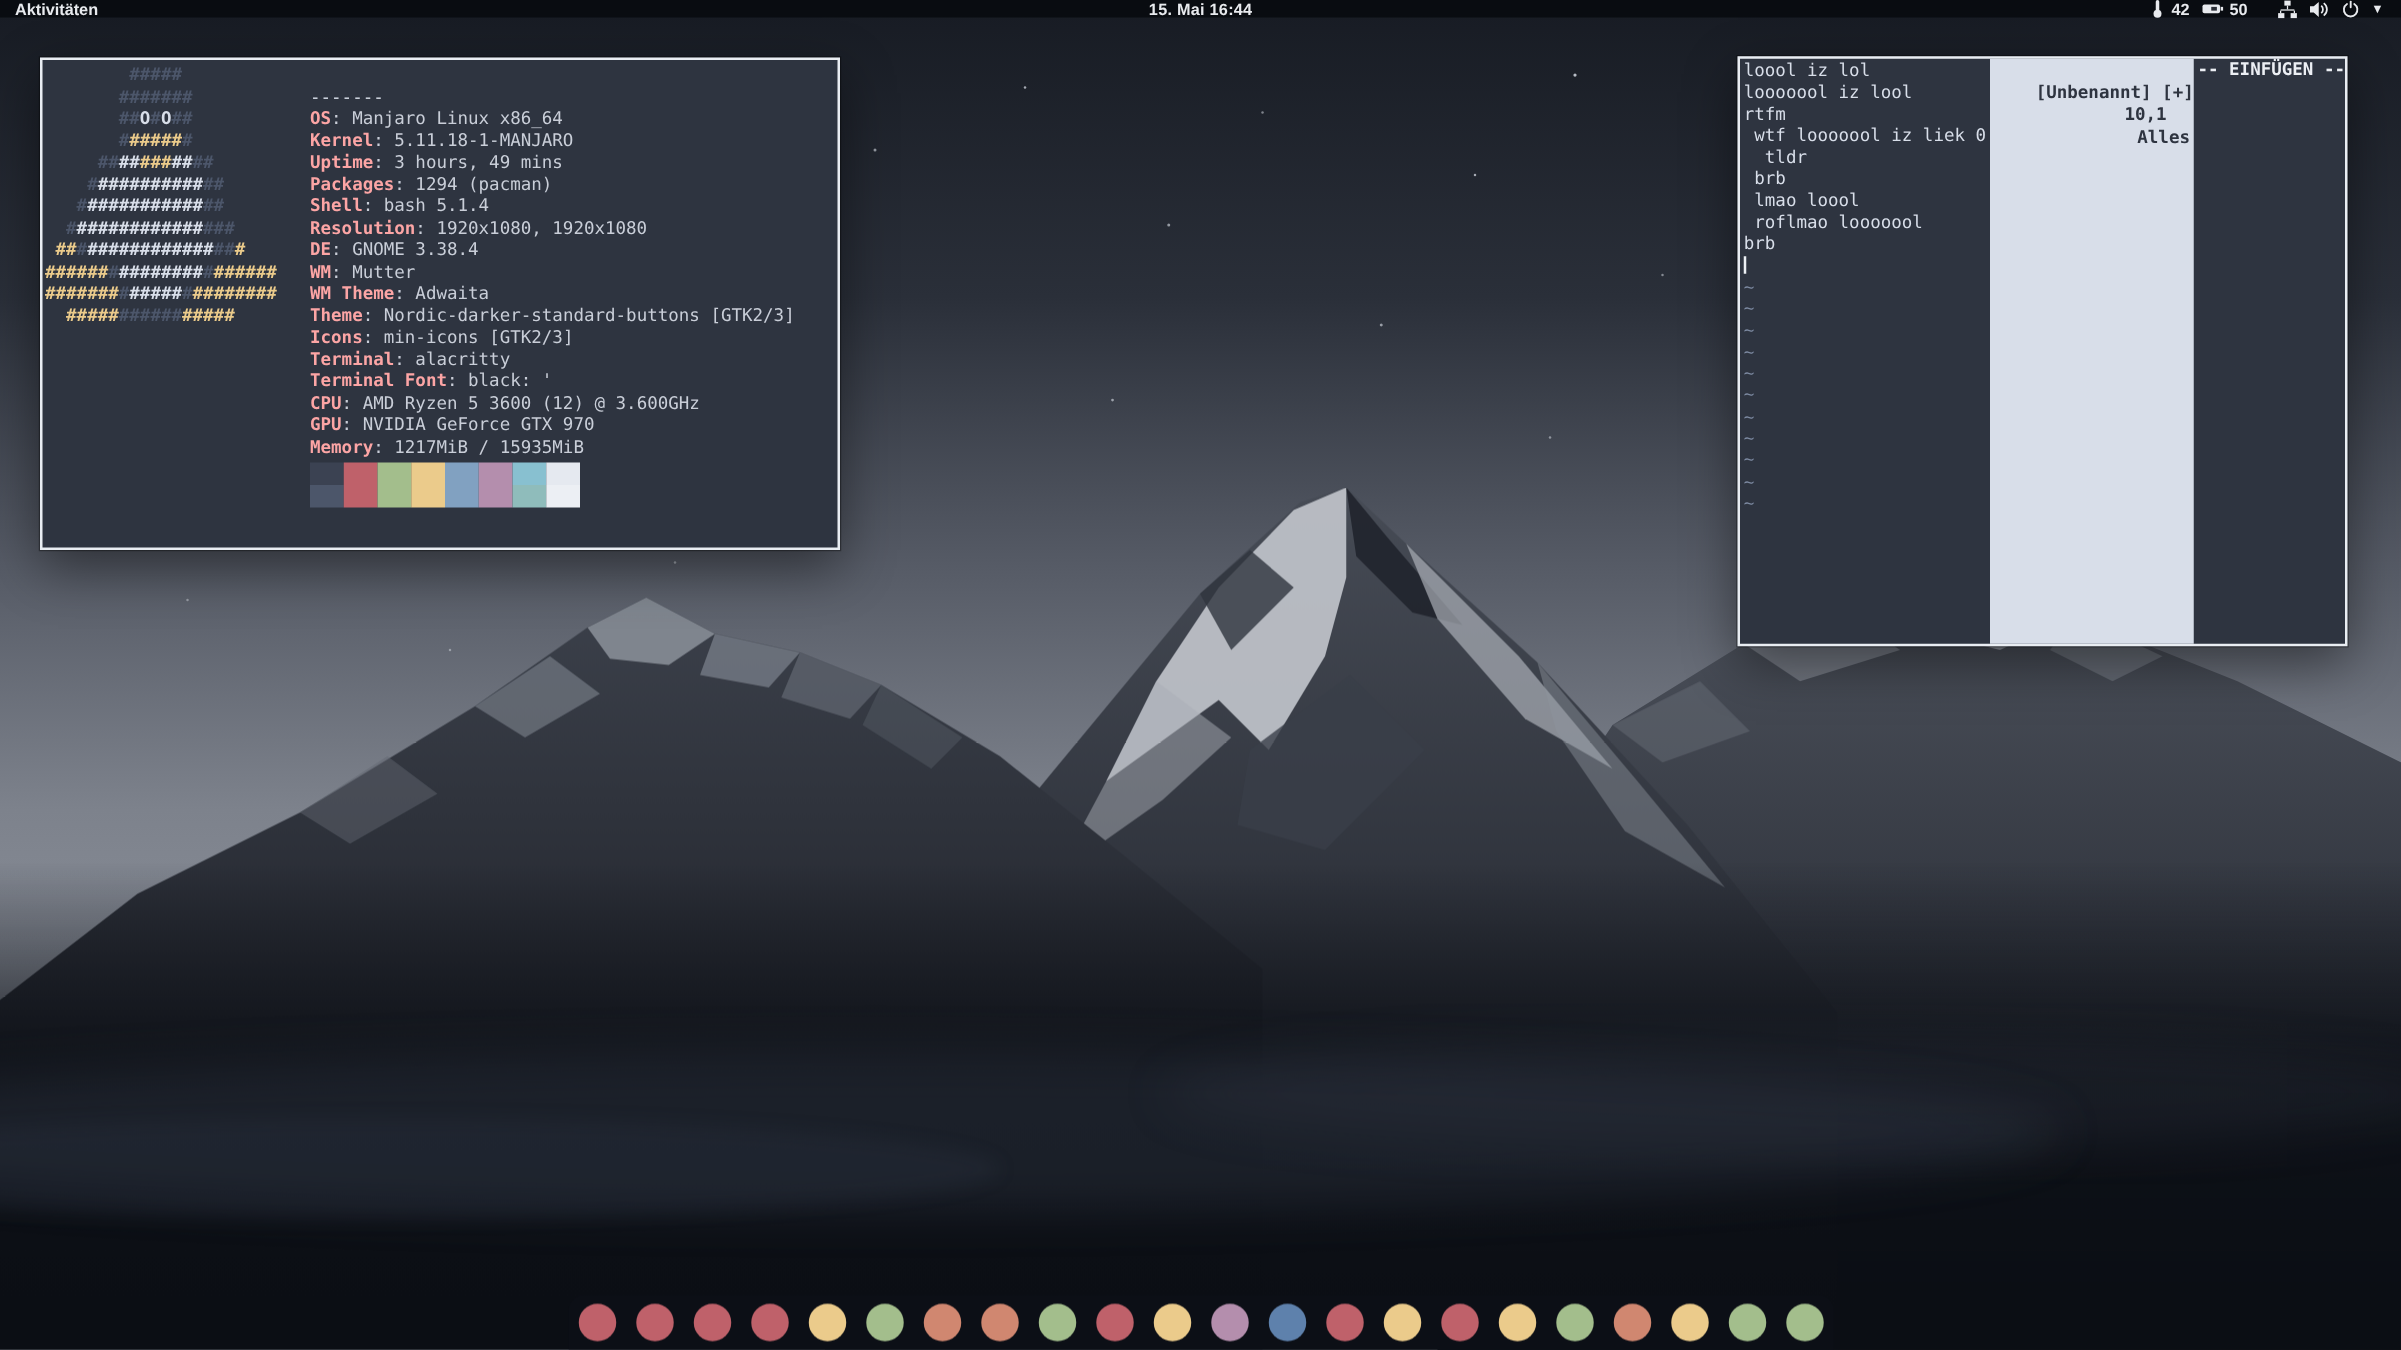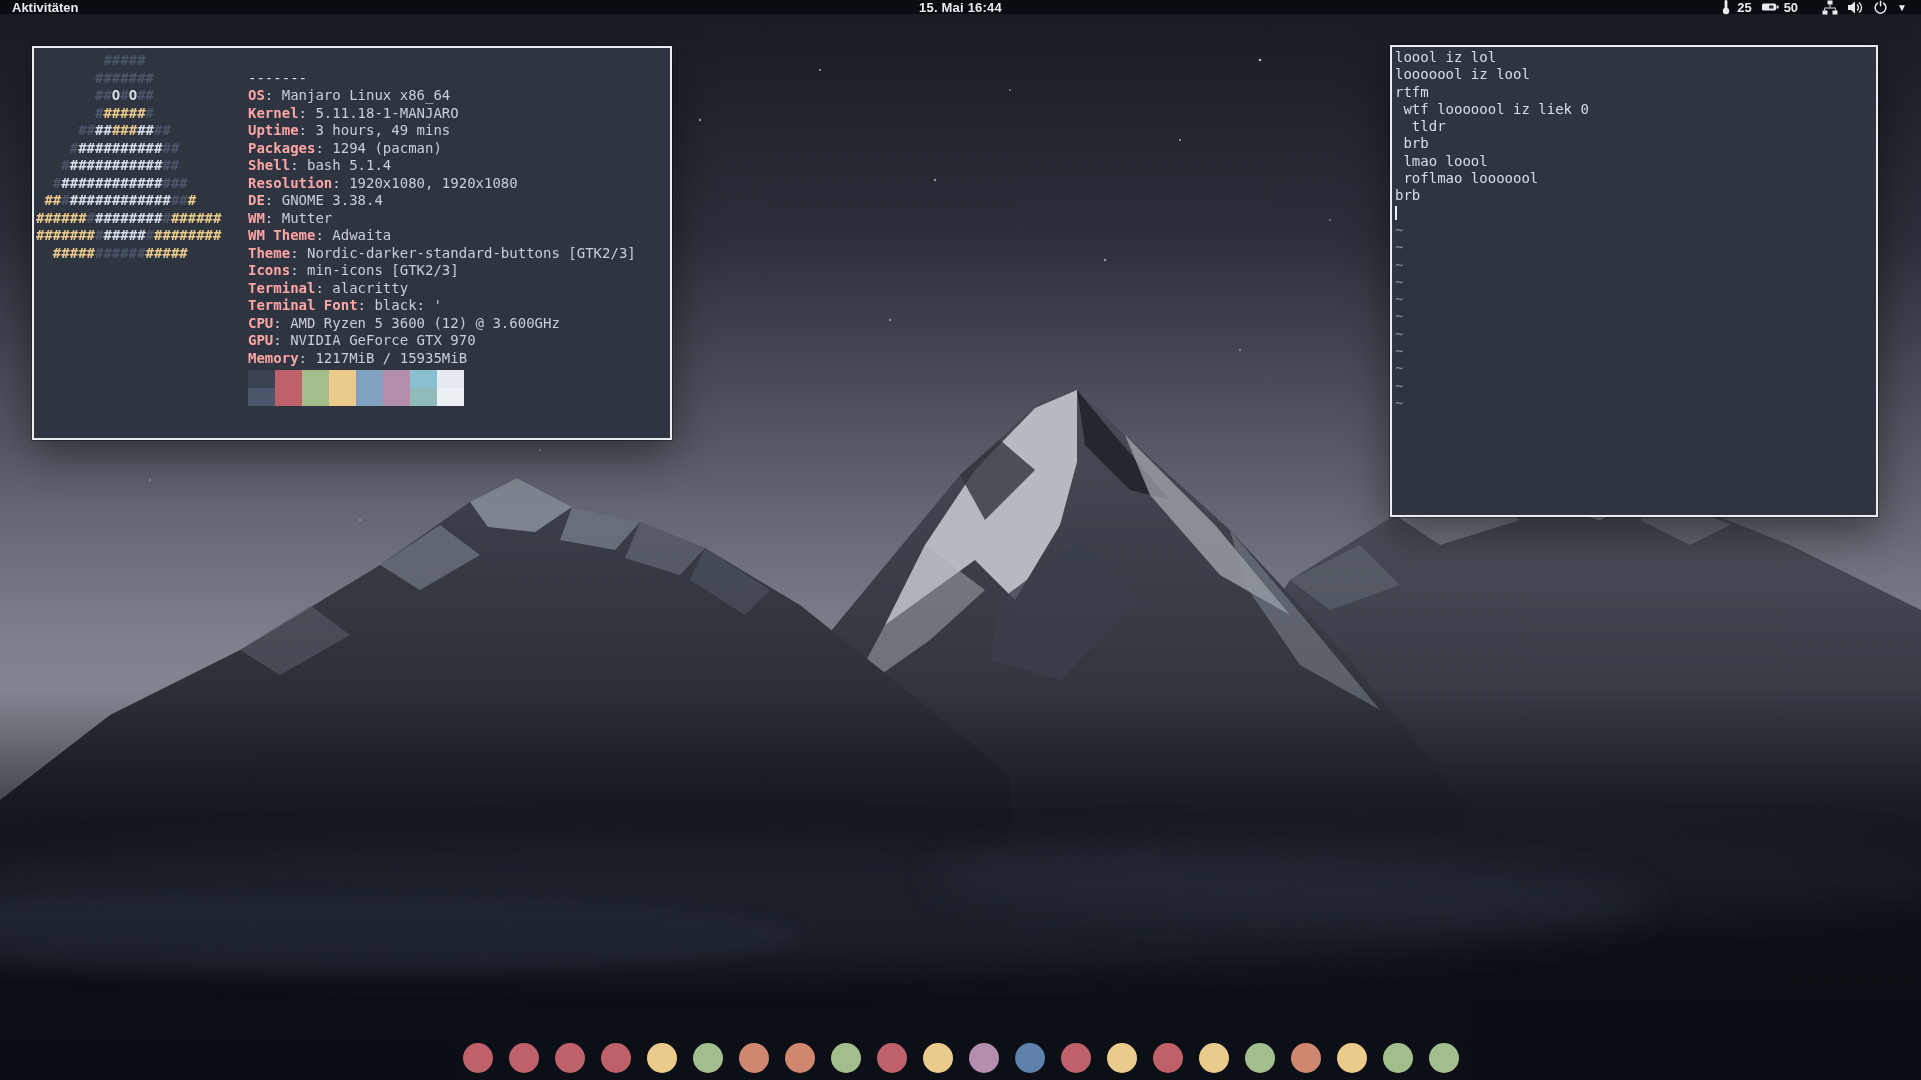--- a/index.html
+++ b/index.html
@@ -189,21 +189,21 @@
 
 <div id="topbar">
   <div id="activities">Aktivitäten</div>
   <div id="clock">15. Mai 16:44</div>
   <div id="tray">
     <span class="tray-group">
       <svg width="12" height="16" viewBox="0 0 12 16">
         <rect x="4.6" y="1" width="2.8" height="9" rx="1.4" fill="#e8eaee"></rect>
         <circle cx="6" cy="12" r="3.2" fill="#e8eaee"></circle>
       </svg>
-      <span>25</span>
+      <span>42</span>
     </span>
     <span class="tray-group">
       <svg width="18" height="12" viewBox="0 0 18 12">
         <rect x="1" y="2.5" width="14" height="7" rx="1.5" fill="#e8eaee"></rect>
         <rect x="15.5" y="4.5" width="2" height="3" fill="#e8eaee"></rect>
         <rect x="8" y="4.5" width="4.5" height="3" fill="#2a2e36"></rect>
       </svg>
       <span>50</span>
     </span>
     <span style="width:6px"></span>
@@ -251,20 +251,26 @@
         <div class="pal-swatch" style="background: rgb(129, 161, 193);"></div>
         <div class="pal-swatch" style="background: rgb(180, 142, 173);"></div>
         <div class="pal-swatch" style="background: rgb(143, 188, 187);"></div>
         <div class="pal-swatch" style="background: rgb(236, 239, 244);"></div>
       </div>
   </div>
 </div>
 
 <div id="vim-window" class="term-window">
   <div id="vim-content"><div class="vim-line">loool iz lol</div><div class="vim-line">looooool iz lool</div><div class="vim-line">rtfm</div><div class="vim-line"> wtf looooool iz liek 0</div><div class="vim-line">  tldr</div><div class="vim-line"> brb</div><div class="vim-line"> lmao loool</div><div class="vim-line"> roflmao looooool</div><div class="vim-line">brb</div><div class="vim-line"><span id="vim-cursor"></span></div><div class="vim-line vim-tilde">~</div><div class="vim-line vim-tilde">~</div><div class="vim-line vim-tilde">~</div><div class="vim-line vim-tilde">~</div><div class="vim-line vim-tilde">~</div><div class="vim-line vim-tilde">~</div><div class="vim-line vim-tilde">~</div><div class="vim-line vim-tilde">~</div><div class="vim-line vim-tilde">~</div><div class="vim-line vim-tilde">~</div><div class="vim-line vim-tilde">~</div></div>
+  <div id="vim-statusline">
+    <span>[Unbenannt] [+]</span>
+    <span class="pos">10,1</span>
+    <span class="scroll">Alles</span>
+  </div>
+  <div id="vim-modeline">-- EINFÜGEN --</div>
 </div>
 
 <div id="dock">
     <div class="dock-icon" style="background: rgb(191, 97, 106);"></div>
     <div class="dock-icon" style="background: rgb(191, 97, 106);"></div>
     <div class="dock-icon" style="background: rgb(191, 97, 106);"></div>
     <div class="dock-icon" style="background: rgb(191, 97, 106);"></div>
     <div class="dock-icon" style="background: rgb(235, 203, 139);"></div>
     <div class="dock-icon" style="background: rgb(163, 190, 140);"></div>
     <div class="dock-icon" style="background: rgb(208, 135, 112);"></div>

